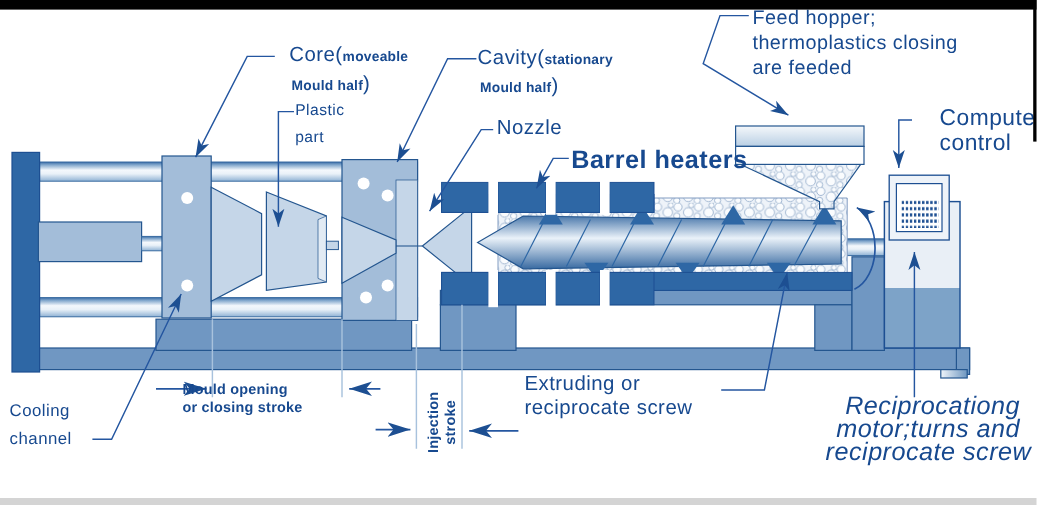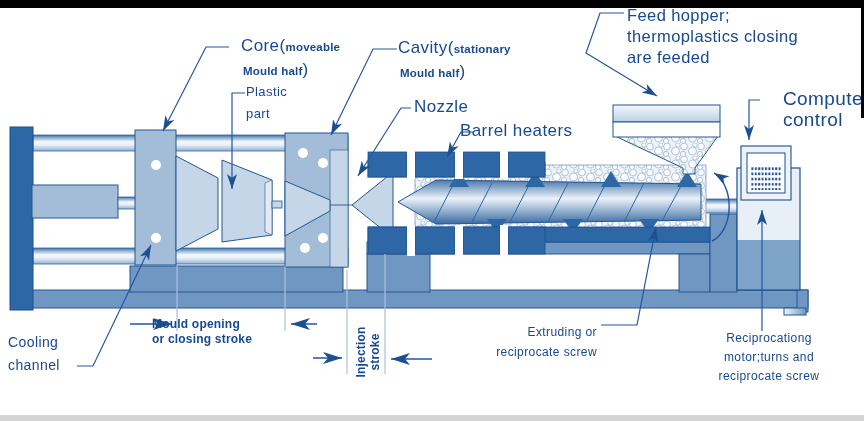--- a/index.html
+++ b/index.html
@@ -11,31 +11,31 @@
   svg.machine{position:absolute;left:0;top:0;}
   .lbl{position:absolute;line-height:1.22;letter-spacing:.4px;white-space:nowrap;}
   .big{font-size:17px;}
   .sm{font-size:11.5px;font-weight:bold;letter-spacing:.2px;}
   .lbl-core{left:229px;top:36px;margin-left:12px;}
   .lbl-core .row2{margin-top:3px;margin-left:2px;}
   .lbl-cavity{left:398px;top:38px;}
   .lbl-cavity .row2{margin-top:3px;margin-left:2px;}
   .lbl-plastic{left:246px;top:81px;font-size:13px;line-height:22px;}
   .lbl-nozzle{left:414px;top:97px;font-size:17px;}
-  .lbl-barrel{left:460px;top:121px;font-size:17px;}
+  .lbl-barrel{left:476px;top:121px;font-size:21px;font-weight:bold;}
   .lbl-hopper{left:627px;top:5px;font-size:16.5px;line-height:21px;}
   .lbl-computer{left:783px;top:88px;font-size:19px;line-height:21px;}
   .lbl-cooling{left:8px;top:331px;font-size:14px;line-height:23px;}
   .lbl-mstroke{left:152px;top:317px;width:152px;text-align:left;
                font-size:12px;font-weight:bold;line-height:14.5px;letter-spacing:.2px;}
   .lbl-inj{left:336px;top:338px;width:64px;text-align:center;
            font-size:12px;font-weight:bold;line-height:14px;letter-spacing:.2px;
            transform:rotate(-90deg);transform-origin:50% 50%;}
-  .lbl-extrude{left:437px;top:310px;width:160px;text-align:right;font-size:12px;line-height:20px;margin-top:12px;}
-  .lbl-recip{left:688px;top:329px;width:162px;text-align:center;font-size:12px;line-height:19px;}
+  .lbl-extrude{left:437px;top:310px;width:160px;text-align:left;font-size:17px;line-height:20px;}
+  .lbl-recip{left:688px;top:329px;width:162px;text-align:right;font-size:21px;line-height:19px;font-style:italic;}
 </style>
 </head>
 <body>
 
 <div class="stage">
 
   <svg class="machine" width="864" height="421" viewBox="0 0 864 421">
     <defs>
       <linearGradient id="tieGrad" x1="0" y1="0" x2="0" y2="1">
         <stop offset="0" stop-color="#3a6ca6"></stop>

